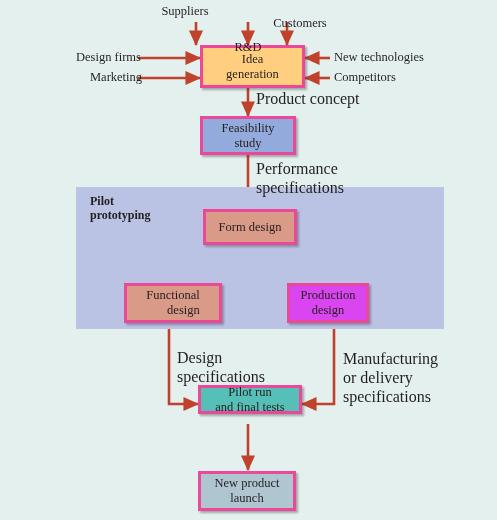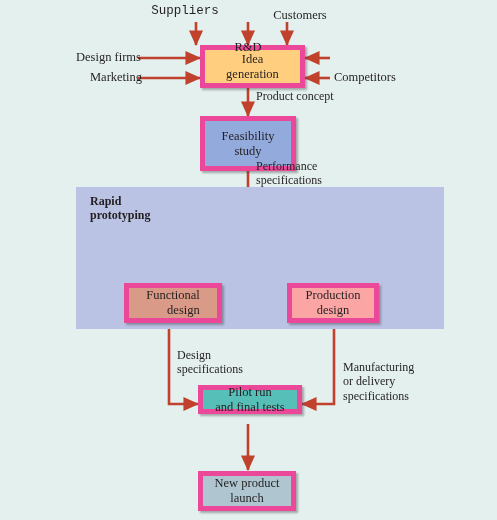--- a/index.html
+++ b/index.html
@@ -13,63 +13,63 @@
   #stage{position:absolute;left:0;top:0;width:497px;height:520px;}
   svg.layer{position:absolute;left:0;top:0;width:497px;height:520px;}
   .node{
     position:absolute;
     box-sizing:border-box;
     display:flex;align-items:center;justify-content:center;
     text-align:center;
     color:#231f20;
     font-size:12.5px;
     line-height:1.18;
-    border:5px solid #ec4899;
+    border:3px solid #ec4899;
     box-shadow:2px 2px 2px rgba(60,60,60,0.40);
     z-index:3;
   }
   .panel{
     position:absolute;
     background:#bac3e4;
     z-index:1;
   }
   .panel-label{
     position:absolute;
     font-family:"Liberation Serif", serif;
     font-weight:bold;
     font-size:12px;
     color:#231f20;
     line-height:1.2;
     z-index:4;
     white-space:pre-line;
   }
   .edge-label{
     position:absolute;
-    font-size:12px;
+    font-size:16px;
     color:#231f20;
     line-height:1.2;
     z-index:4;
     white-space:pre-line;
   }
   .io-label{
     position:absolute;
     font-size:12.5px;
     color:#231f20;
     line-height:1.2;
     z-index:4;
     white-space:nowrap;
   }
 </style>
 </head>
 <body>
 
 <div id="stage">
 
   <div class="panel" style="left:76px;top:187px;width:368px;height:142px;"></div>
-  <div class="panel-label" style="left:90px;top:194px;">Rapid
+  <div class="panel-label" style="left:90px;top:194px;">Pilot
 prototyping</div>
 
   <svg class="layer" viewBox="0 0 497 520">
     <defs>
       <marker id="ah" markerWidth="7" markerHeight="7" refX="5.6" refY="3" orient="auto" markerUnits="strokeWidth">
         <path d="M0,0.3 L6,3 L0,5.7 z" fill="#c0422c"></path>
       </marker>
       <marker id="ahs" markerWidth="8" markerHeight="8" refX="6.2" refY="3.2" orient="auto" markerUnits="strokeWidth">
         <path d="M0,0.2 L6.6,3.2 L0,6.2 z" fill="#c0422c"></path>
       </marker>
@@ -97,55 +97,59 @@
       <line x1="222" y1="301" x2="287" y2="301" marker-start="url(#ahs)" marker-end="url(#ahs)"></line>
 
       <path d="M169,323 L169,404 L198,404" marker-end="url(#ah)"></path>
 
       <path d="M334,323 L334,404 L302,404" marker-end="url(#ah)"></path>
 
       <line x1="248" y1="424" x2="248" y2="470" marker-end="url(#ah)"></line>
     </g>
   </svg>
 
-  <div class="io-label" style="left:185px;top:4px;transform:translateX(-50%);font-family:Liberation Mono, monospace;">Suppliers</div>
+  <div class="io-label" style="left:185px;top:4px;transform:translateX(-50%);">Suppliers</div>
   <div class="io-label" style="left:248px;top:4px;transform:translateX(-50%);margin-top:36px;">R&amp;D</div>
-  <div class="io-label" style="left:300px;top:8px;transform:translateX(-50%);">Customers</div>
+  <div class="io-label" style="left:300px;top:16px;transform:translateX(-50%);">Customers</div>
 
   <div class="io-label" style="left:76px;top:50px;">Design firms</div>
   <div class="io-label" style="left:90px;top:70px;">Marketing</div>
 
+  <div class="io-label" style="left:334px;top:50px;">New technologies</div>
   <div class="io-label" style="left:334px;top:70px;">Competitors</div>
 
   <div class="edge-label" style="left:256px;top:89px;">Product concept</div>
   <div class="edge-label" style="left:256px;top:159px;">Performance
 specifications</div>
   <div class="edge-label" style="left:177px;top:348px;">Design
 specifications</div>
-  <div class="edge-label" style="left:343px;top:360px;">Manufacturing
+  <div class="edge-label" style="left:343px;top:349px;">Manufacturing
 or delivery
 specifications</div>
 
   <div class="node" style="left:200px;top:45px;width:105px;height:43px;background:#ffcf7f;">
     <span style="white-space:pre-line;">Idea
 generation</span>
   </div>
 
-  <div class="node" style="left:200px;top:116px;width:96px;height:55px;background:#93aadc;">
+  <div class="node" style="left:200px;top:116px;width:96px;height:39px;background:#93aadc;">
     <span style="white-space:pre-line;">Feasibility
 study</span>
   </div>
 
+  <div class="node" style="left:203px;top:209px;width:94px;height:36px;background:#d99a87;">
+    <span style="white-space:pre-line;">Form design</span>
+  </div>
 
   <div class="node" style="left:124px;top:283px;width:98px;height:40px;background:#d99a87;">
     <span style="white-space:pre-line;text-align:right;">Functional
 design</span>
   </div>
 
-  <div class="node" style="left:287px;top:283px;width:92px;height:40px;background:#fca5a5;">
+  <div class="node" style="left:287px;top:283px;width:82px;height:40px;background:#d946ef;">
     <span style="white-space:pre-line;">Production
 design</span>
   </div>
 
   <div class="node" style="left:198px;top:385px;width:104px;height:29px;background:#55bfb8;">
     <span style="white-space:pre-line;">Pilot run
 and final tests</span>
   </div>
 
   <div class="node" style="left:198px;top:471px;width:98px;height:40px;background:#afc6d1;">

